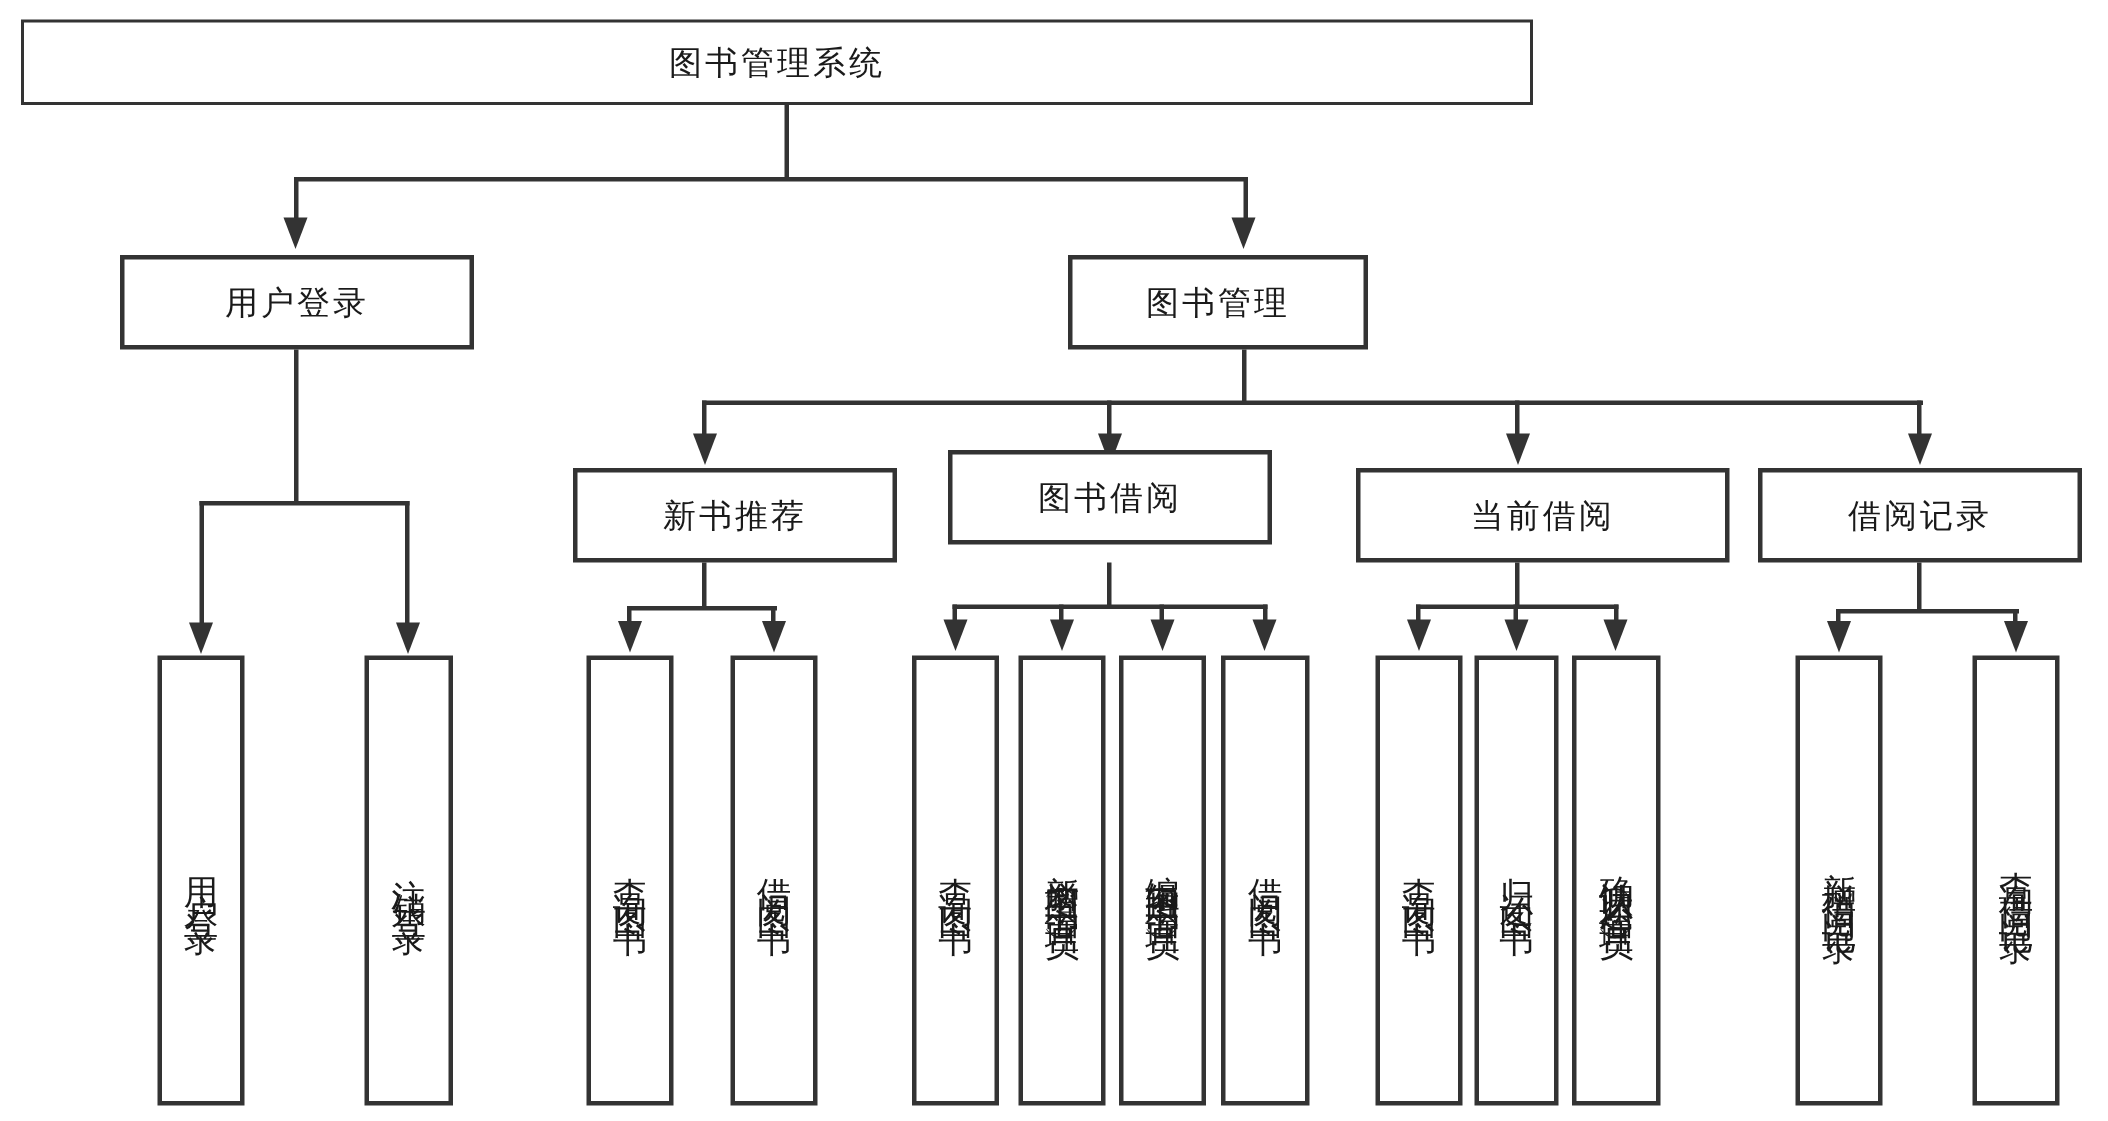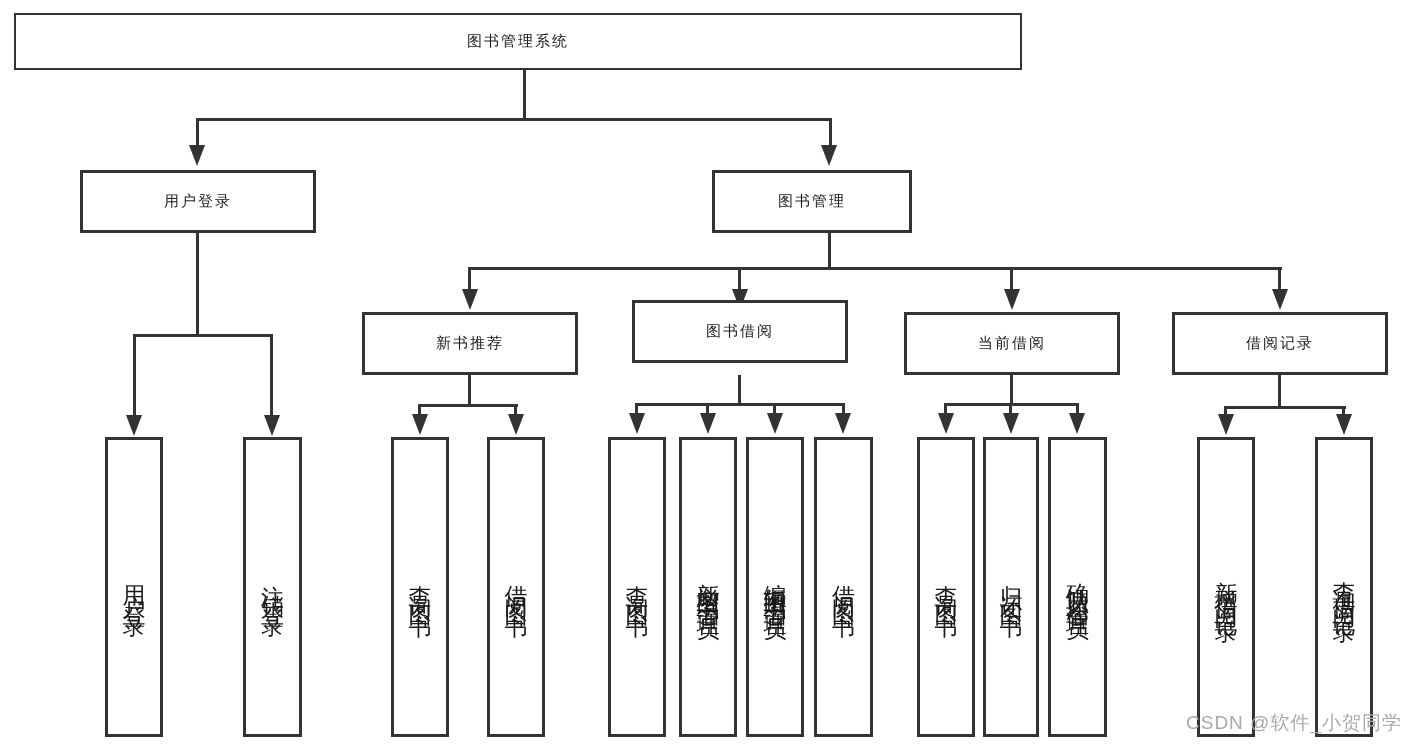--- a/index.html
+++ b/index.html
@@ -13,21 +13,21 @@
   }
   
   .box {
     position: absolute;
     box-sizing: border-box;
     background: #ffffff;
     border: 3px solid #333333;
     display: flex;
     align-items: center;
     justify-content: center;
-    font-size: 15px;
+    font-size: 22px;
     letter-spacing: 2px;
     color: #1a1a1a;
     white-space: nowrap;
   }
   .box.root { border-width: 2px; }
   
   .vbox {
     position: absolute;
     box-sizing: border-box;
     background: #ffffff;
@@ -94,23 +94,23 @@
   <div class="hl" style="left:468px; top:267px; width:814px;"></div>
   <div class="vl" style="left:468px; top:267px; height:23px;"></div>
   <div class="vl" style="left:738px; top:267px; height:23px;"></div>
   <div class="vl" style="left:1010px; top:267px; height:23px;"></div>
   <div class="vl" style="left:1278px; top:267px; height:23px;"></div>
   <div class="ah" style="left:462px; top:289px;"></div>
   <div class="ah" style="left:732px; top:289px;"></div>
   <div class="ah" style="left:1004px; top:289px;"></div>
   <div class="ah" style="left:1272px; top:289px;"></div>
 
-  <div class="box" style="left:362px; top:312px; width:216px; height:63px;">新书推荐</div>
+  <div class="box" style="left:382px; top:312px; width:216px; height:63px;">新书推荐</div>
   <div class="box" style="left:632px; top:300px; width:216px; height:63px;">图书借阅</div>
-  <div class="box" style="left:904px; top:312px; width:216px; height:63px;">当前借阅</div>
+  <div class="box" style="left:904px; top:312px; width:249px; height:63px;">当前借阅</div>
   <div class="box" style="left:1172px; top:312px; width:216px; height:63px;">借阅记录</div>
 
   <div class="vl" style="left:468px; top:375px; height:31px;"></div>
   <div class="hl" style="left:418px; top:404px; width:100px;"></div>
   <div class="vl" style="left:418px; top:404px; height:11px;"></div>
   <div class="vl" style="left:514px; top:404px; height:11px;"></div>
   <div class="ah" style="left:412px; top:414px;"></div>
   <div class="ah" style="left:508px; top:414px;"></div>
 
   <div class="vl" style="left:738px; top:375px; height:30px;"></div>
@@ -177,15 +177,14 @@
     <span>确认归还（管理员）</span>
   </div>
 
   <div class="vbox vt6" style="left:1197px; top:437px; width:58px; height:300px;">
     <span>新增借阅记录</span>
   </div>
   <div class="vbox vt6" style="left:1315px; top:437px; width:58px; height:300px;">
     <span>查询借阅记录</span>
   </div>
 
-  <div id="watermark">CSDN @软件_小贺同学</div>
 
 </div>
 
 </body></html>

